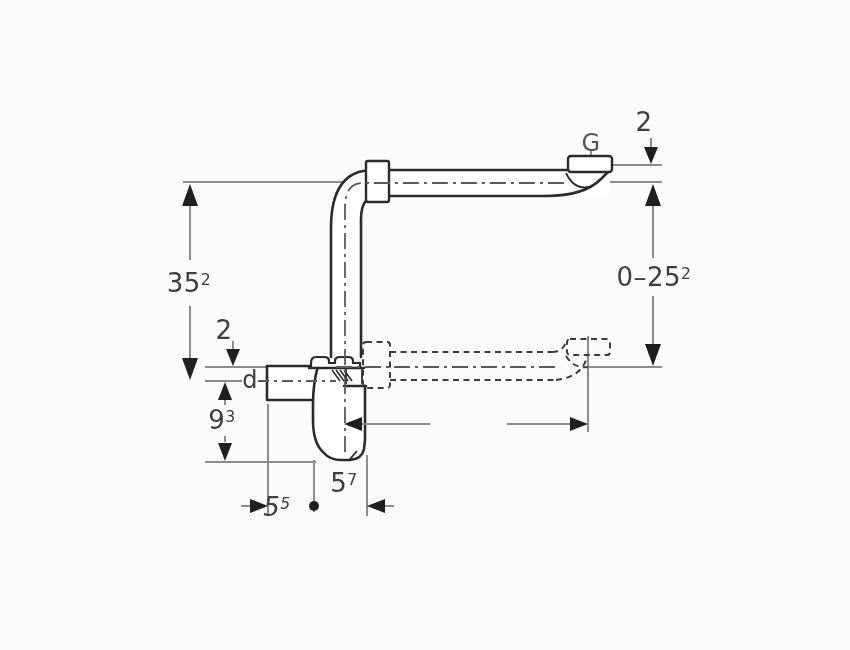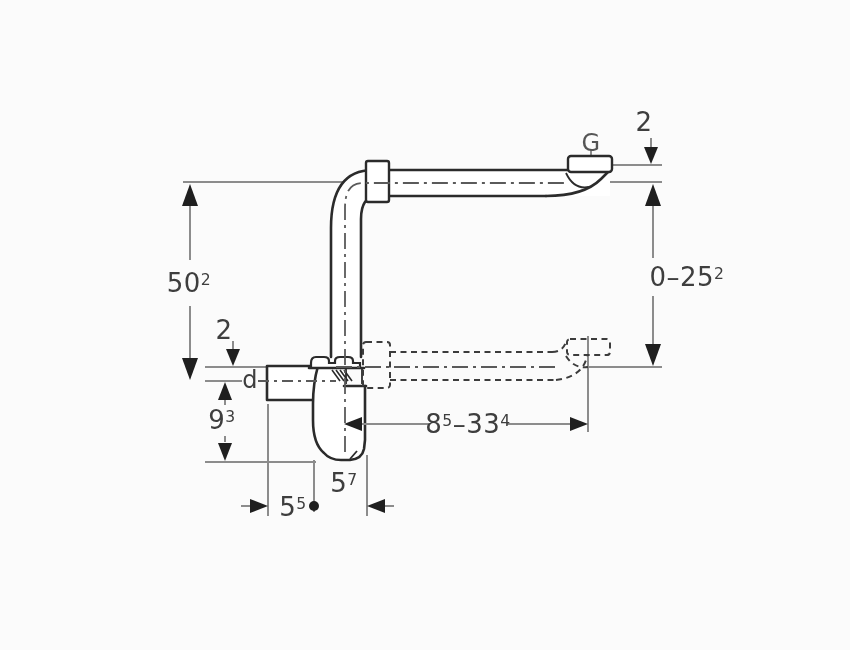--- a/index.html
+++ b/index.html
@@ -127,44 +127,41 @@
 
   <div class="dim-label g-label" style="left:591px;top:143px;">
     <span>G</span>
   </div>
 
   <div class="dim-label" style="left:644px;top:122px;">
     <span>2</span>
   </div>
 
   <div class="dim-label" style="left:189px;top:283px;">
-    <span>50</span><sup>2</sup>
+    <span>35</span><sup>2</sup>
   </div>
 
-  <div class="dim-label" style="left:687px;top:277px;">
+  <div class="dim-label" style="left:654px;top:277px;">
     <span>0–25</span><sup>2</sup>
   </div>
 
   <div class="dim-label" style="left:224px;top:330px;">
     <span>2</span>
   </div>
 
   <div class="dim-label d-label" style="left:250px;top:380px;">
     <span>d</span>
   </div>
 
   <div class="dim-label" style="left:222px;top:420px;">
     <span>9</span><sup>3</sup>
   </div>
 
-  <div class="dim-label" style="left:468px;top:424px;">
-    <span>8</span><sup>5</sup><span>–</span><span>33</span><sup>4</sup>
-  </div>
 
-  <div class="dim-label" style="left:293px;top:507px;">
+  <div class="dim-label" style="left:277px;top:507px;font-style:italic;">
     <span>5</span><sup>5</sup>
   </div>
 
   <div class="dim-label" style="left:344px;top:483px;">
     <span>5</span><sup>7</sup>
   </div>
 
 </div>
 
 </body></html>

